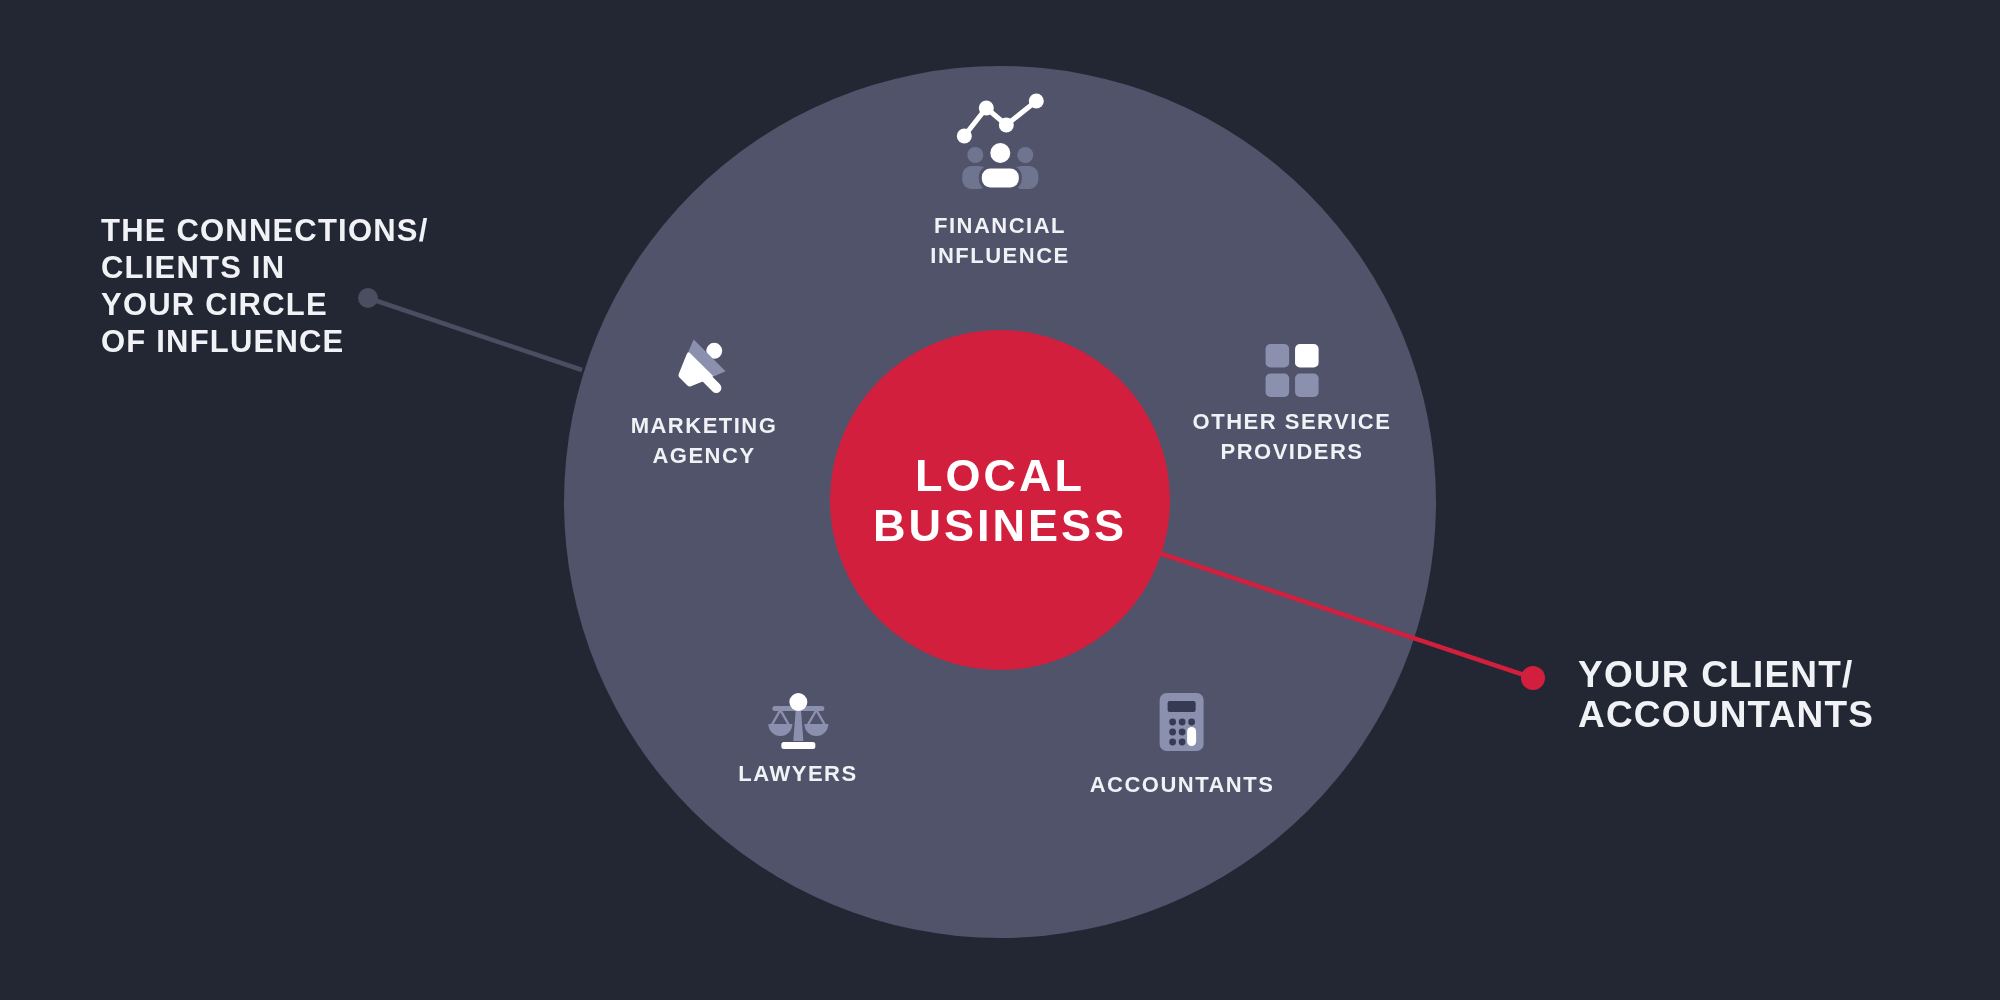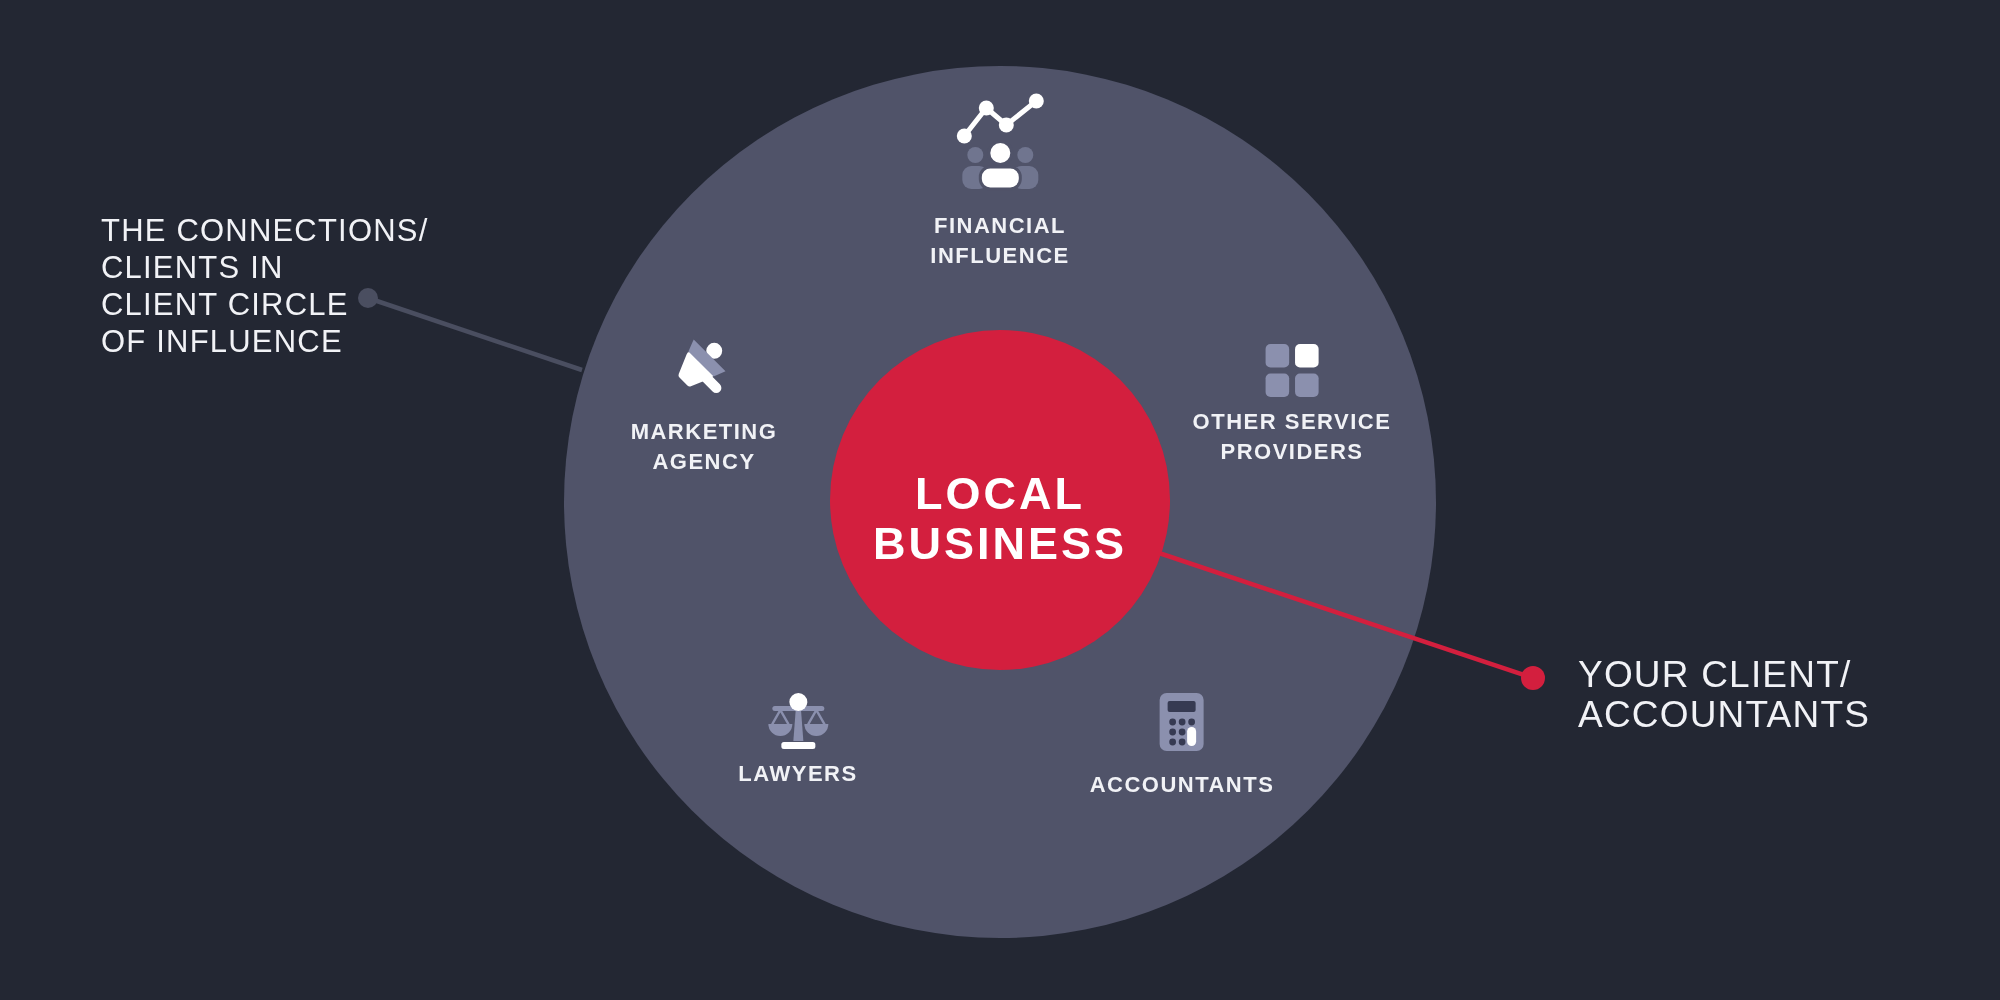--- a/index.html
+++ b/index.html
@@ -6,30 +6,30 @@
     --background:#232733; --circle:#505369; --accent_red:#d31f3e;
     --muted_icon:#8b90ae; --muted_icon_dim:#70758f; --dark_detail:#363a52;
     --text_light:#f1f2f6; --white:#ffffff; --connector_gray:#4a4e60;
   }
   *{margin:0;padding:0;box-sizing:border-box;}
   body{background:var(--background);font-family:"Liberation Sans",sans-serif;}
   .canvas{position:relative;width:2000px;height:1000px;background:var(--background);overflow:hidden;}
   .big-circle{position:absolute;left:564px;top:66px;width:872px;height:872px;border-radius:50%;background:var(--circle);}
   .hub-circle{position:absolute;left:830px;top:330px;width:340px;height:340px;border-radius:50%;background:var(--accent_red);}
   .hub-label{position:absolute;left:1000px;top:501px;transform:translate(-50%,-50%);
-    color:var(--white);font-weight:700;font-size:45px;line-height:50px;letter-spacing:3px;text-align:center;white-space:nowrap;margin-top:18px;}
+    color:var(--white);font-weight:700;font-size:45px;line-height:50px;letter-spacing:3px;text-align:center;white-space:nowrap;}
   .connector-layer{position:absolute;left:0;top:0;width:2000px;height:1000px;pointer-events:none;}
   .node{position:absolute;transform:translateX(-50%);display:flex;flex-direction:column;align-items:center;}
   .node-label{color:var(--text_light);font-weight:700;font-size:22px;line-height:30px;letter-spacing:1.5px;text-align:center;white-space:nowrap;}
   .node-financial{left:1000px;top:92px;gap:22px;justify-content:center;}
-  .node-marketing{left:704px;top:338px;gap:19px;}
+  .node-marketing{left:704px;top:338px;gap:13px;}
   .node-services{left:1292px;top:343px;gap:9px;}
   .node-lawyers{left:798px;top:692px;gap:7px;}
   .node-accountants{left:1182px;top:693px;gap:19px;}
-  .annotation{position:absolute;color:var(--text_light);font-weight:400;}
+  .annotation{position:absolute;color:var(--text_light);font-weight:700;}
   .annotation-left{left:101px;top:212px;font-size:31px;line-height:37px;letter-spacing:1.2px;}
   .annotation-right{left:1578px;top:655px;font-size:37px;line-height:40px;letter-spacing:1.2px;}
   svg{display:block;overflow:visible;}
 </style>
 </head>
 <body>
 
 <div class="canvas">
 
   <div class="big-circle"></div>
@@ -125,21 +125,21 @@
       <rect x="27.5" y="34" width="9" height="19" rx="4.5" style="fill:var(--white)"></rect>
     </svg>
     <div class="node-label">
       <div>ACCOUNTANTS</div>
     </div>
   </div>
 
   <div class="annotation annotation-left">
     <div>THE CONNECTIONS/</div>
     <div>CLIENTS IN</div>
-    <div>CLIENT CIRCLE</div>
+    <div>YOUR CIRCLE</div>
     <div>OF INFLUENCE</div>
   </div>
 
   <div class="annotation annotation-right">
     <div>YOUR CLIENT/</div>
     <div>ACCOUNTANTS</div>
   </div>
 
 </div>
 

